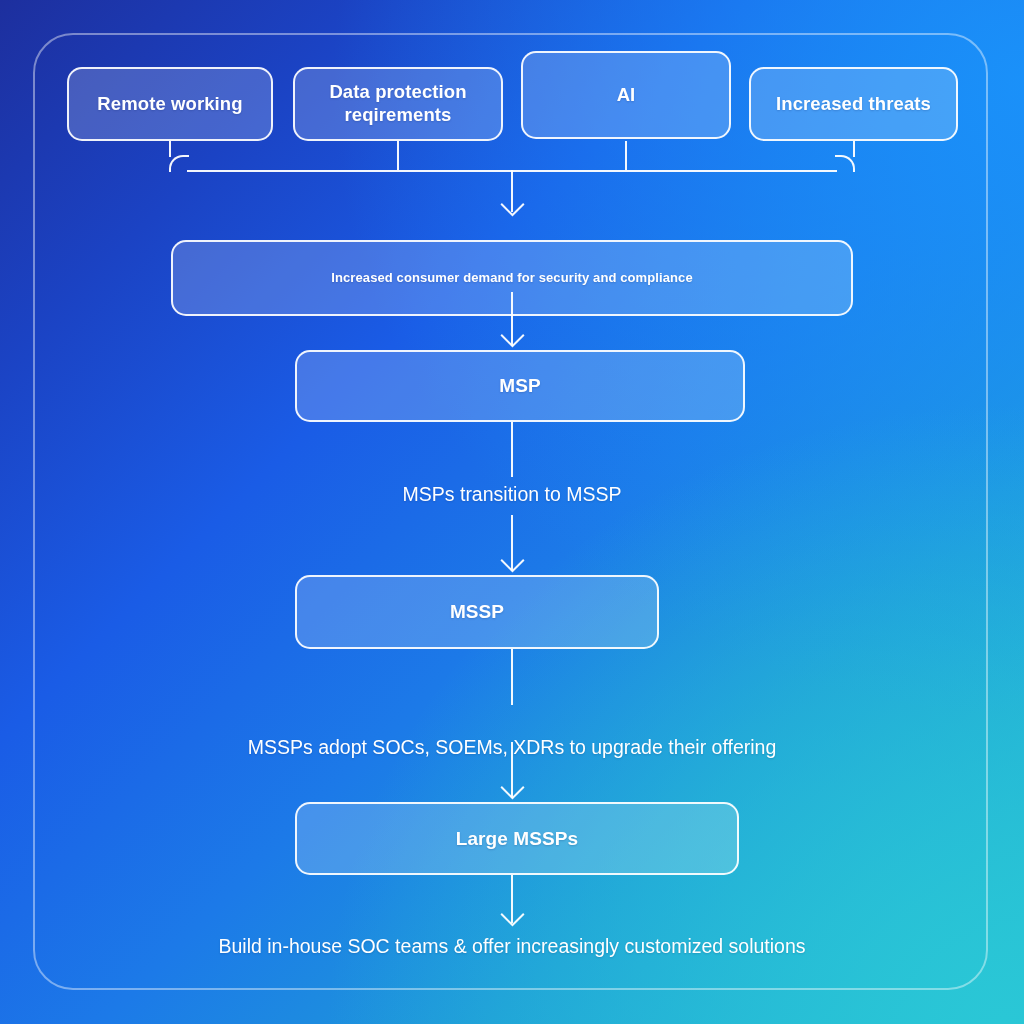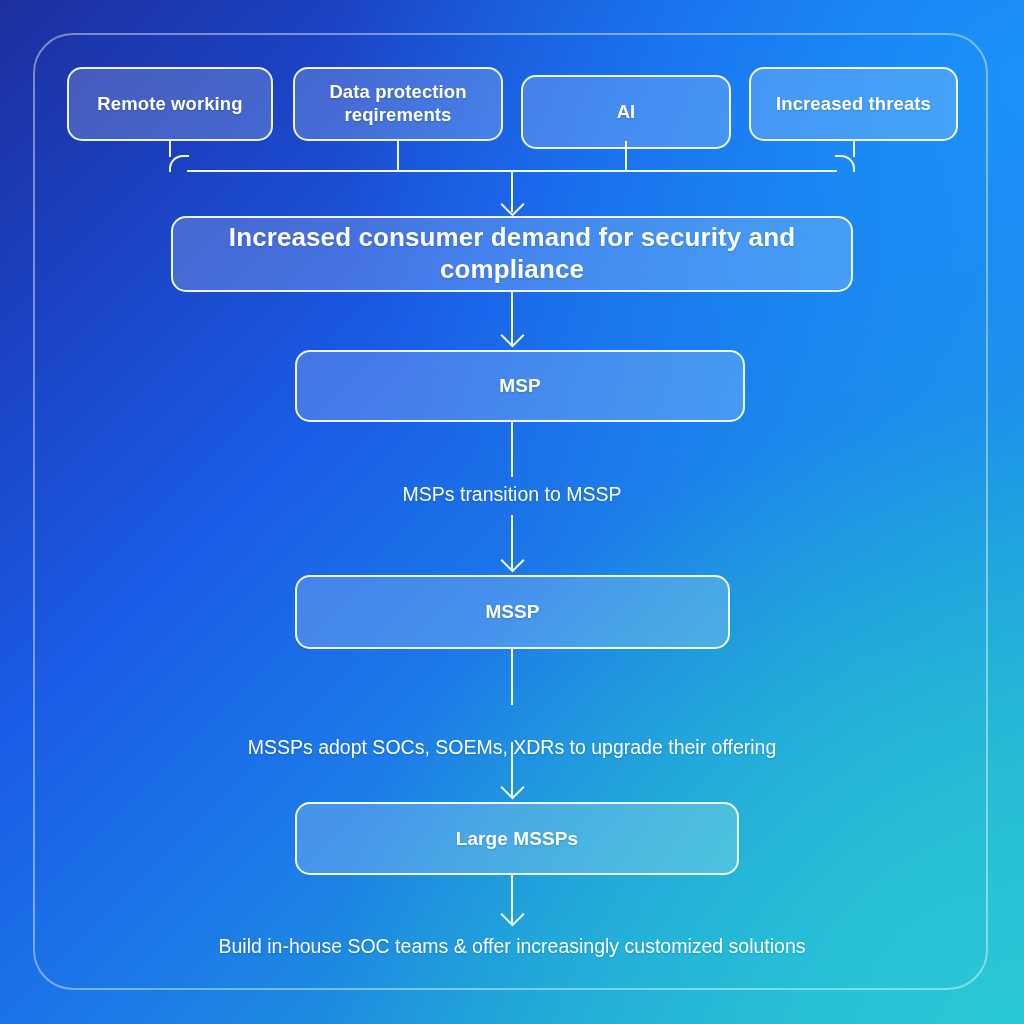--- a/index.html
+++ b/index.html
@@ -47,32 +47,32 @@
     align-items: center;
     justify-content: center;
     text-align: center;
     color: #ffffff;
     font-weight: bold;
     letter-spacing: 0.1px;
     line-height: 1.22;
     text-shadow: 0 1px 2px rgba(10,30,90,0.20);
   }
   .node.top   { font-size: 18.5px; }
-  .node.wide  { font-size: 26px; }
+  .node.wide  { font-size: 13px; margin-top: 24px; }
   .node.mid   { font-size: 19px; }
 
   
   #n-remote    { left: 67px;  top: 67px;  width: 206px; height: 74px; }
   #n-data      { left: 293px; top: 67px;  width: 210px; height: 74px; }
-  #n-ai        { left: 521px; top: 75px;  width: 210px; height: 74px; }
+  #n-ai        { left: 521px; top: 51px;  width: 210px; height: 88px; }
   #n-threats   { left: 749px; top: 67px;  width: 209px; height: 74px; }
 
   #n-demand    { left: 171px; top: 216px; width: 682px; height: 76px; }
   #n-msp       { left: 295px; top: 350px; width: 450px; height: 72px; }
-  #n-mssp      { left: 295px; top: 575px; width: 435px; height: 74px; }
+  #n-mssp      { left: 295px; top: 575px; width: 364px; height: 74px; }
   #n-large     { left: 295px; top: 802px; width: 444px; height: 73px; }
 
   
   .line-v {
     position: absolute;
     width: 2px;
     background: rgba(255,255,255,0.95);
   }
   .line-h {
     position: absolute;

